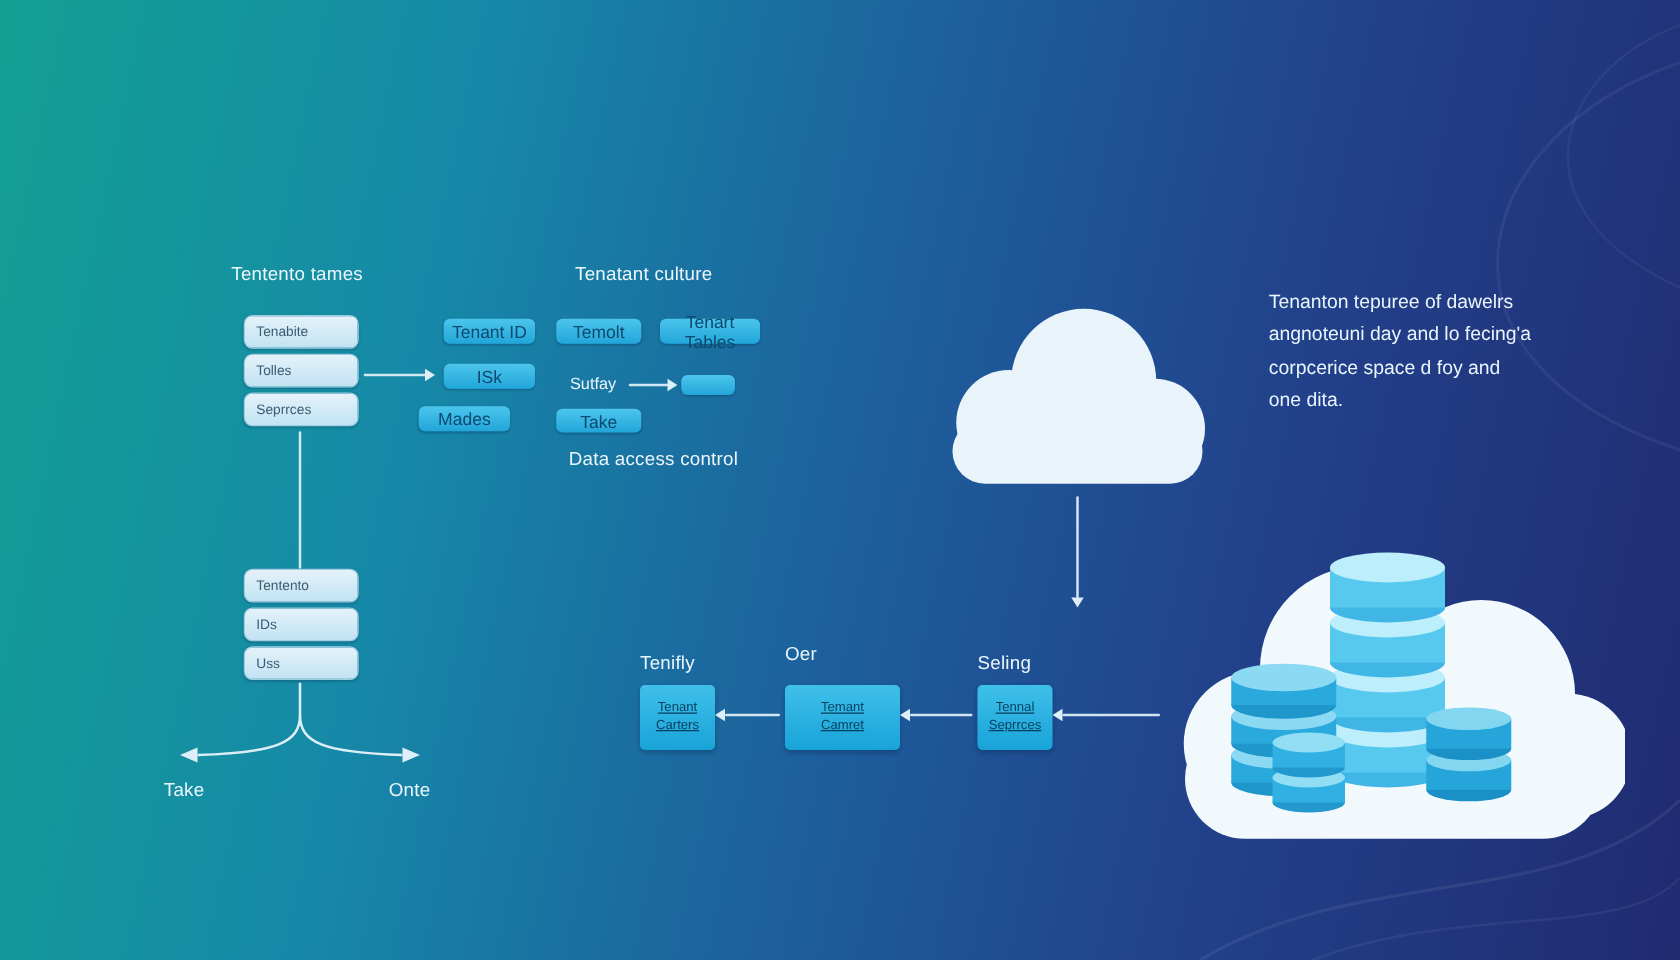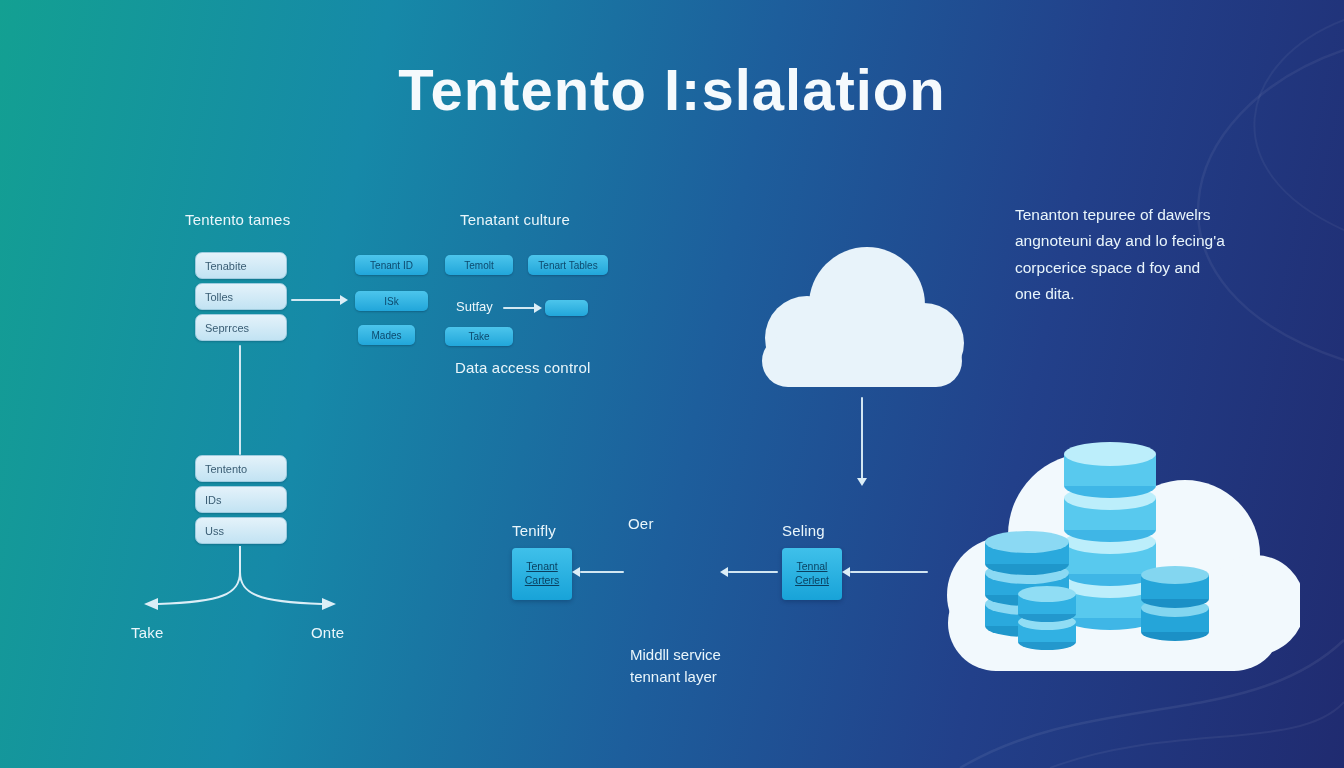--- a/index.html
+++ b/index.html
@@ -12,59 +12,58 @@
   .title{width:100%;left:0;top:56px;text-align:center;font-size:58px;font-weight:600;
     letter-spacing:1px;color:#f5fafd;margin:0;}
   .lbl{font-size:15px;color:#eaf6fb;letter-spacing:.2px;}
   .small-lbl{font-size:13px;color:#eaf6fb;}
   .sbox{width:92px;height:27px;border-radius:7px;box-sizing:border-box;
     background:linear-gradient(180deg,#e4f2fa,#c2e3f3);border:1px solid #9fccdf;
     color:#3a5d74;font-size:11px;display:flex;align-items:center;padding-left:9px;
     box-shadow:0 1px 2px rgba(0,40,70,.25);}
   .pill{height:20px;border-radius:5px;box-sizing:border-box;
     background:linear-gradient(180deg,#4cc5ec,#21a6da);
-    color:#0d4a6e;font-size:10px;display:flex;align-items:center;justify-content:center;
-    box-shadow:0 1px 2px rgba(0,30,60,.3);}
+    color:#0d4a6e;font-size:14px;display:flex;align-items:center;justify-content:center;
+    box-shadow:0 1px 2px rgba(0,30,60,.3);text-align:center;}
   .fbox{border-radius:4px;background:linear-gradient(180deg,#3fc0ea,#18a3d8);
     color:#093f5f;font-size:10.5px;display:flex;align-items:center;justify-content:center;
     text-align:center;white-space:pre-line;line-height:1.3;
     box-shadow:0 2px 4px rgba(0,20,50,.25);text-decoration:underline;}
   .line-h{height:2px;background:#dceef7;border-radius:1px;opacity:.95;}
   .line-v{width:2px;background:#dceef7;border-radius:1px;opacity:.95;}
   .arr-r{width:0;height:0;border-top:5px solid transparent;border-bottom:5px solid transparent;border-left:8px solid #dceef7;}
   .arr-l{width:0;height:0;border-top:5px solid transparent;border-bottom:5px solid transparent;border-right:8px solid #dceef7;}
   .arr-d{width:0;height:0;border-left:5px solid transparent;border-right:5px solid transparent;border-top:8px solid #dceef7;}
-  .multi{white-space:pre-line;font-size:15px;line-height:1.45;color:#e9f5fb;}
+  .multi{white-space:pre-line;font-size:15px;line-height:1.45;color:#e9f5fb;margin-top:27px;}
   .ctr{text-align:left;}
 </style>
 </head>
 <body>
 
 <div class="canvas">
 
   <svg style="left:0;top:0" width="1344" height="768" viewBox="0 0 1344 768">
     <path d="M1344,50 C1170,110 1130,290 1344,360" stroke="rgba(255,255,255,0.06)" stroke-width="2.5" fill="none"></path>
     <path d="M1344,20 C1240,60 1210,170 1344,230" stroke="rgba(255,255,255,0.05)" stroke-width="2" fill="none"></path>
     <path d="M960,768 C1090,690 1250,730 1344,640" stroke="rgba(255,255,255,0.07)" stroke-width="2.5" fill="none"></path>
     <path d="M1050,768 C1170,722 1300,752 1344,702" stroke="rgba(255,255,255,0.06)" stroke-width="2" fill="none"></path>
   </svg>
 
-  <h1 class="title">Tentento I:slalation</h1>
 
   <div class="lbl" style="left:185px;top:211px">Tentento tames</div>
   <div class="sbox" style="left:195px;top:252px">Tenabite</div>
   <div class="sbox" style="left:195px;top:283px">Tolles</div>
   <div class="sbox" style="left:195px;top:314px">Seprrces</div>
 
   <div class="line-h" style="left:291px;top:299px;width:50px"></div>
   <div class="arr-r" style="left:340px;top:295px"></div>
 
   <div class="pill" style="left:355px;top:255px;width:73px">Tenant ID</div>
   <div class="pill" style="left:355px;top:291px;width:73px">ISk</div>
-  <div class="pill" style="left:358px;top:325px;width:57px">Mades</div>
+  <div class="pill" style="left:335px;top:325px;width:73px">Mades</div>
 
   <div class="lbl" style="left:460px;top:211px">Tenatant culture</div>
   <div class="pill" style="left:445px;top:255px;width:68px">Temolt</div>
   <div class="pill" style="left:528px;top:255px;width:80px">Tenart Tables</div>
 
   <div class="small-lbl" style="left:456px;top:299px">Sutfay</div>
   <div class="line-h" style="left:503px;top:307px;width:32px"></div>
   <div class="arr-r" style="left:534px;top:303px"></div>
   <div class="pill" style="left:545px;top:300px;width:43px;height:16px"></div>
 
@@ -86,32 +85,32 @@
   </svg>
   <div class="lbl" style="left:131px;top:624px">Take</div>
   <div class="lbl" style="left:311px;top:624px">Onte</div>
 
   <div class="lbl ctr" style="left:512px;top:522px;width:60px">Tenifly</div>
   <div class="lbl ctr" style="left:628px;top:515px;width:92px">Oer</div>
   <div class="lbl ctr" style="left:782px;top:522px;width:60px">Seling</div>
 
   <div class="fbox" style="left:512px;top:548px;width:60px;height:52px">Tenant
 Carters</div>
+  <div class="fbox" style="left:628px;top:548px;width:92px;height:52px">Temant
+Camret</div>
   <div class="fbox" style="left:782px;top:548px;width:60px;height:52px">Tennal
-Cerlent</div>
+Seprrces</div>
 
   <div class="arr-l" style="left:572px;top:567px"></div>
   <div class="line-h" style="left:580px;top:571px;width:44px"></div>
   <div class="arr-l" style="left:720px;top:567px"></div>
   <div class="line-h" style="left:728px;top:571px;width:50px"></div>
   <div class="arr-l" style="left:842px;top:567px"></div>
   <div class="line-h" style="left:850px;top:571px;width:78px"></div>
 
-  <div class="multi" style="left:630px;top:644px;width:200px">Middll service
-tennant layer</div>
 
   <svg style="left:742px;top:243px" width="240" height="155" viewBox="0 0 240 155">
     <g fill="#e8f3fa">
       <circle cx="65" cy="95" r="42"></circle>
       <circle cx="125" cy="62" r="58"></circle>
       <circle cx="182" cy="100" r="40"></circle>
       <rect x="20" y="92" width="200" height="52" rx="26"></rect>
     </g>
   </svg>
   <div class="line-v" style="left:861px;top:397px;height:82px"></div>

